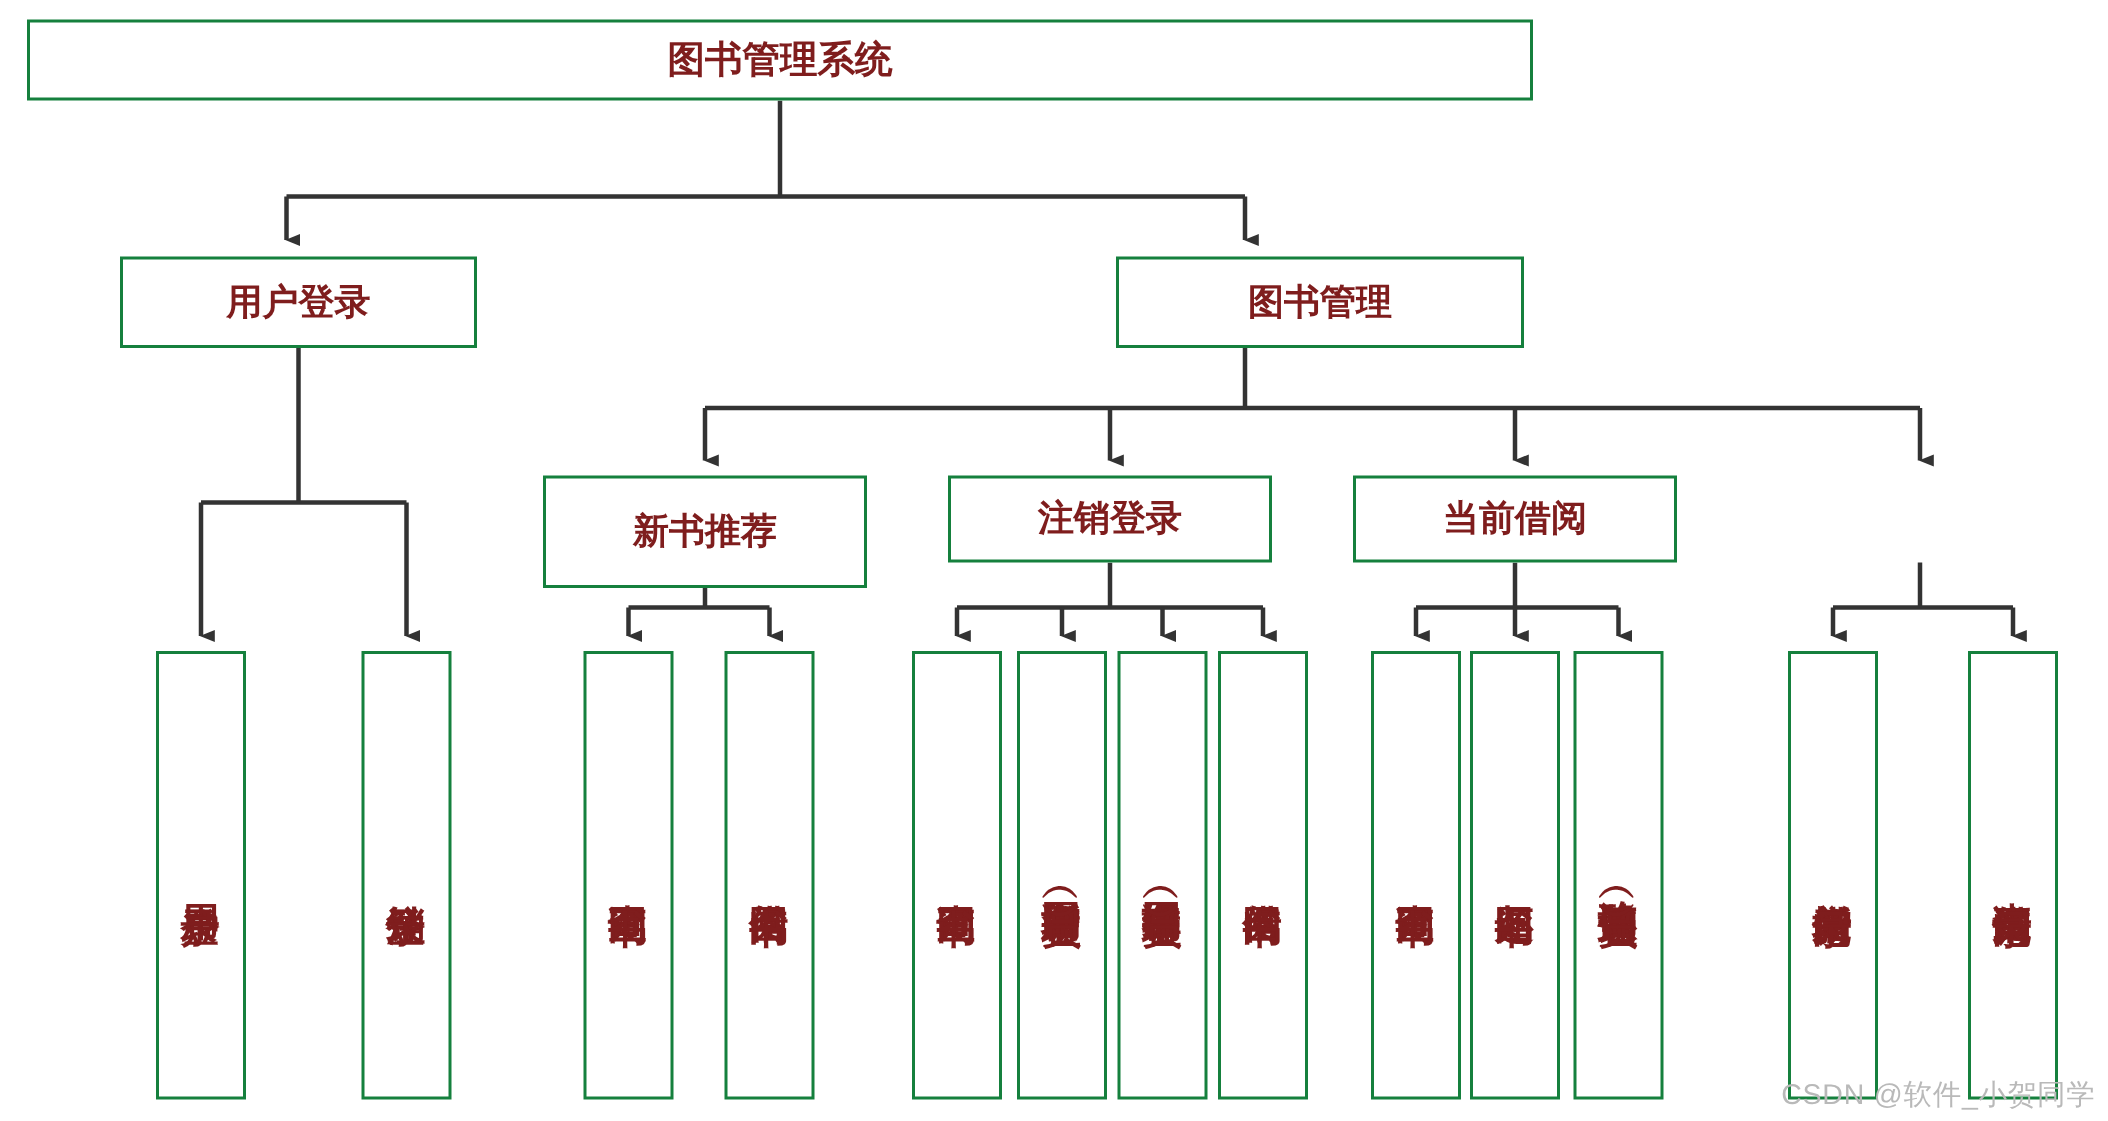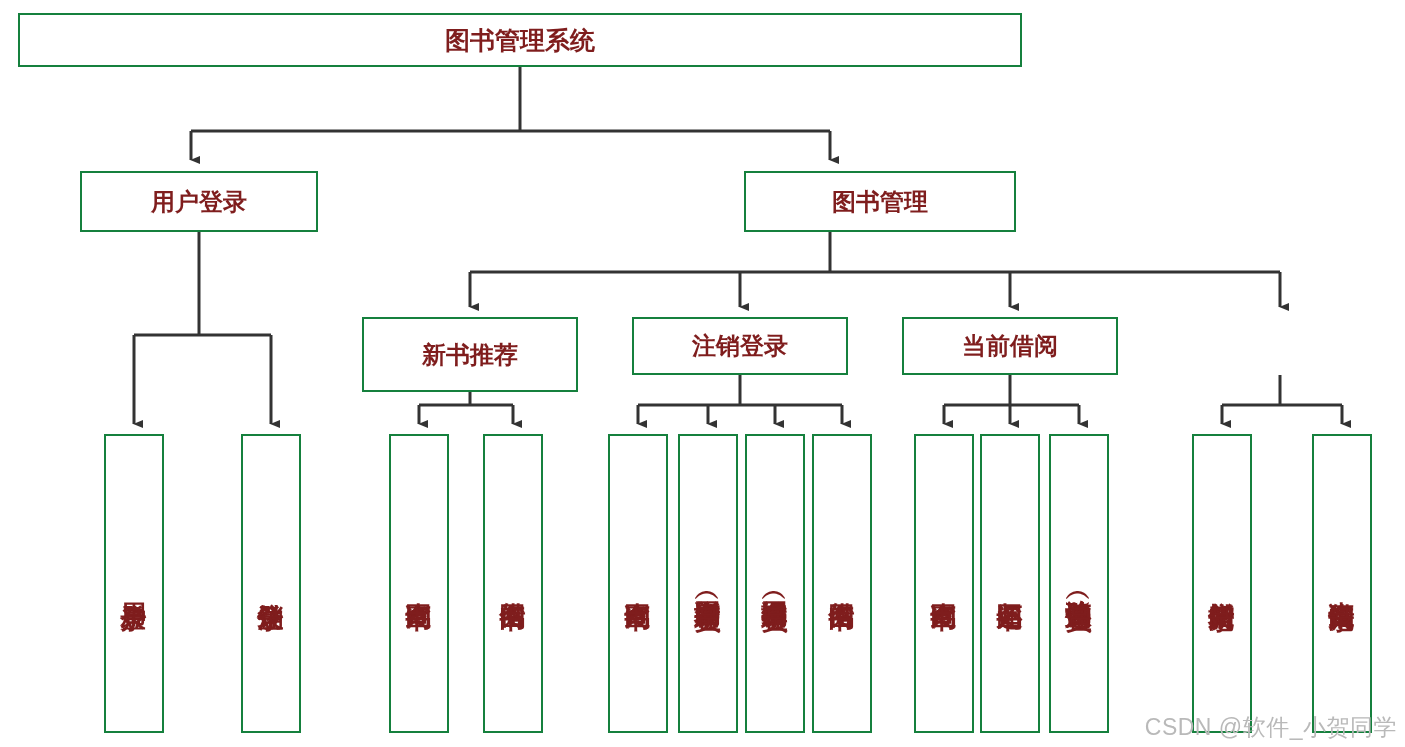--- a/index.html
+++ b/index.html
@@ -66,21 +66,21 @@
     text-orientation: upright;
     white-space: normal;
     letter-spacing: 1px;
     max-height: 100%;
   }
   
   #watermark {
     position: absolute;
     right: 8px;
     bottom: 4px;
-    font-size: 23px;
+    font-size: 19px;
     color: #b9b9b9;
     white-space: nowrap;
     letter-spacing: 0.5px;
   }
 </style>
 </head>
 <body>
 
 <div id="canvas">
 

